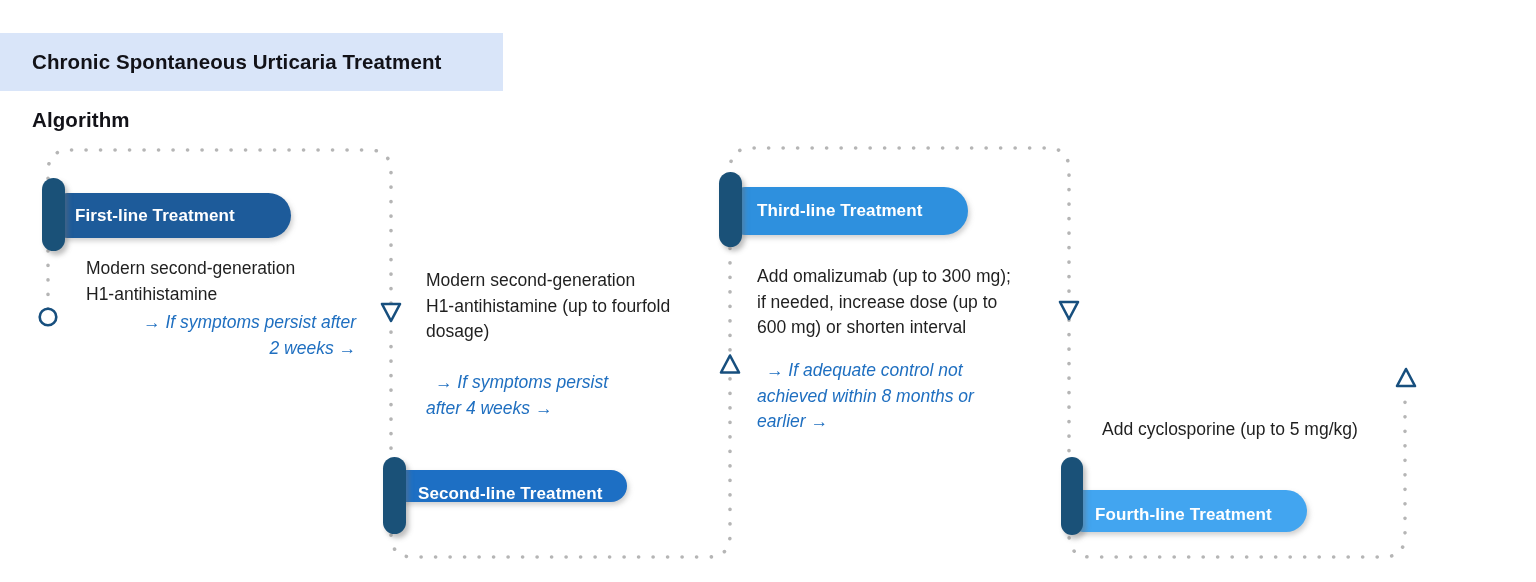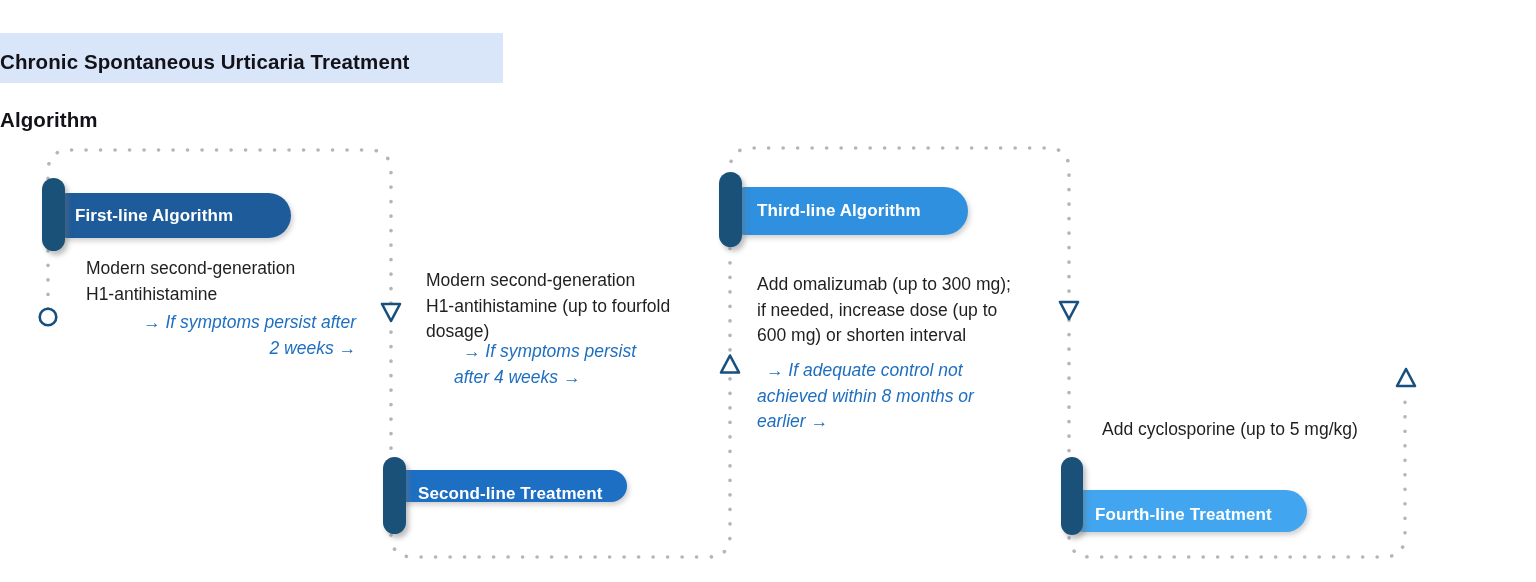--- a/index.html
+++ b/index.html
@@ -9,23 +9,23 @@
   }
   html,body{margin:0;padding:0;background:#fff;}
   .canvas{
     position:relative; width:1536px; height:582px; background:#fff; overflow:hidden;
     font-family:"Liberation Sans", sans-serif;
   }
   .flow-svg{position:absolute; left:0; top:0; z-index:1;}
   .dots{fill:none; stroke:var(--dot); stroke-width:3.6; stroke-linecap:round; stroke-dasharray:0.1 14.4;}
   .marker{fill:#ffffff; stroke:var(--marker_stroke); stroke-width:2.6; stroke-linejoin:round;}
   .title{
-    position:absolute; left:0; top:33px; width:503px; height:50px; box-sizing:border-box;
+    position:absolute; left:0; top:33px; width:503px; height:58px; box-sizing:border-box;
     background:var(--title_bg); color:var(--title_text);
-    font-size:20.5px; font-weight:700; line-height:58px; 
+    font-size:20.5px; font-weight:700; line-height:58px; padding-left:32px;
     letter-spacing:0.1px; z-index:2;
   }
   .capsule{
     position:absolute; background:var(--capsule); border-radius:12px; z-index:4;
     box-shadow:3px 4px 5px rgba(110,110,110,0.45);
   }
   .pill{
     position:absolute; border-radius:12px 24px 24px 12px; z-index:3;
     color:#fff; font-size:17px; font-weight:700; box-sizing:border-box;
     box-shadow:2px 3px 5px rgba(120,120,120,0.35); letter-spacing:0.1px;
@@ -38,24 +38,24 @@
     position:absolute; color:var(--condition_text); font-size:17.5px; line-height:25.5px;
     font-style:italic; text-indent:9px; white-space:pre-line; z-index:2;
   }
   .s1 .capsule{left:42px; top:178px; width:23px; height:73px;}
   .s1 .pill{left:56px; top:193px; width:235px; height:45px; line-height:45px; padding-left:19px; background:var(--pill_1);}
   .s1 .desc{left:86px; top:256px; width:265px;}
   .s1 .cond{left:84px; top:310px; width:272px;text-align:right;}
   .s2 .capsule{left:383px; top:457px; width:23px; height:77px;}
   .s2 .pill{left:397px; top:470px; width:230px; height:32px; line-height:48px; padding-left:21px; background:var(--pill_2);}
   .s2 .desc{left:426px; top:268px; width:300px;}
-  .s2 .cond{left:426px; top:339px; width:245px;margin-left:28px;}
+  .s2 .cond{left:426px; top:370px; width:245px;}
   .s3 .capsule{left:719px; top:172px; width:23px; height:75px;}
   .s3 .pill{left:733px; top:187px; width:235px; height:48px; line-height:48px; padding-left:24px; background:var(--pill_3);}
-  .s3 .desc{left:757px; top:264px; width:308px;margin-top:8px;}
+  .s3 .desc{left:757px; top:264px; width:308px;}
   .s3 .cond{left:757px; top:358px; width:280px;}
   .s4 .capsule{left:1061px; top:457px; width:22px; height:78px;}
   .s4 .pill{left:1072px; top:490px; width:235px; height:42px; line-height:49px; padding-left:23px; background:var(--pill_4);}
   .s4 .desc{left:1102px; top:417px; width:330px; white-space:nowrap;}
 </style>
 </head>
 <body>
 
 <div class="canvas">
 
@@ -67,21 +67,21 @@
              L1069 535 Q1069 557 1091 557 L1383 557 Q1405 557 1405 535 L1405 393"></path>
     <circle class="marker" cx="48" cy="317" r="8.3"></circle>
     <path class="marker" d="M382 304 L400 304 L391 321 Z"></path>
     <path class="marker" d="M730 355.5 L739 372.5 L721 372.5 Z"></path>
     <path class="marker" d="M1060 302 L1078 302 L1069 319 Z"></path>
     <path class="marker" d="M1406 369 L1415 386 L1397 386 Z"></path>
   </svg>
 
   <div class="stage s1">
     <div class="pill">
-      <span>First-line Algorithm</span>
+      <span>First-line Treatment</span>
     </div>
     <div class="capsule"></div>
     <div class="desc">Modern second-generation
 H1-antihistamine</div>
     <div class="cond">→ If symptoms persist after
 2 weeks →</div>
   </div>
 
   <div class="stage s2">
     <div class="pill">
@@ -90,21 +90,21 @@
     <div class="capsule"></div>
     <div class="desc">Modern second-generation
 H1-antihistamine (up to fourfold
 dosage)</div>
     <div class="cond">→ If symptoms persist
 after 4 weeks →</div>
   </div>
 
   <div class="stage s3">
     <div class="pill">
-      <span>Third-line Algorithm</span>
+      <span>Third-line Treatment</span>
     </div>
     <div class="capsule"></div>
     <div class="desc">Add omalizumab (up to 300 mg);
 if needed, increase dose (up to
 600 mg) or shorten interval</div>
     <div class="cond">→ If adequate control not
 achieved within 8 months or
 earlier →</div>
   </div>
 

